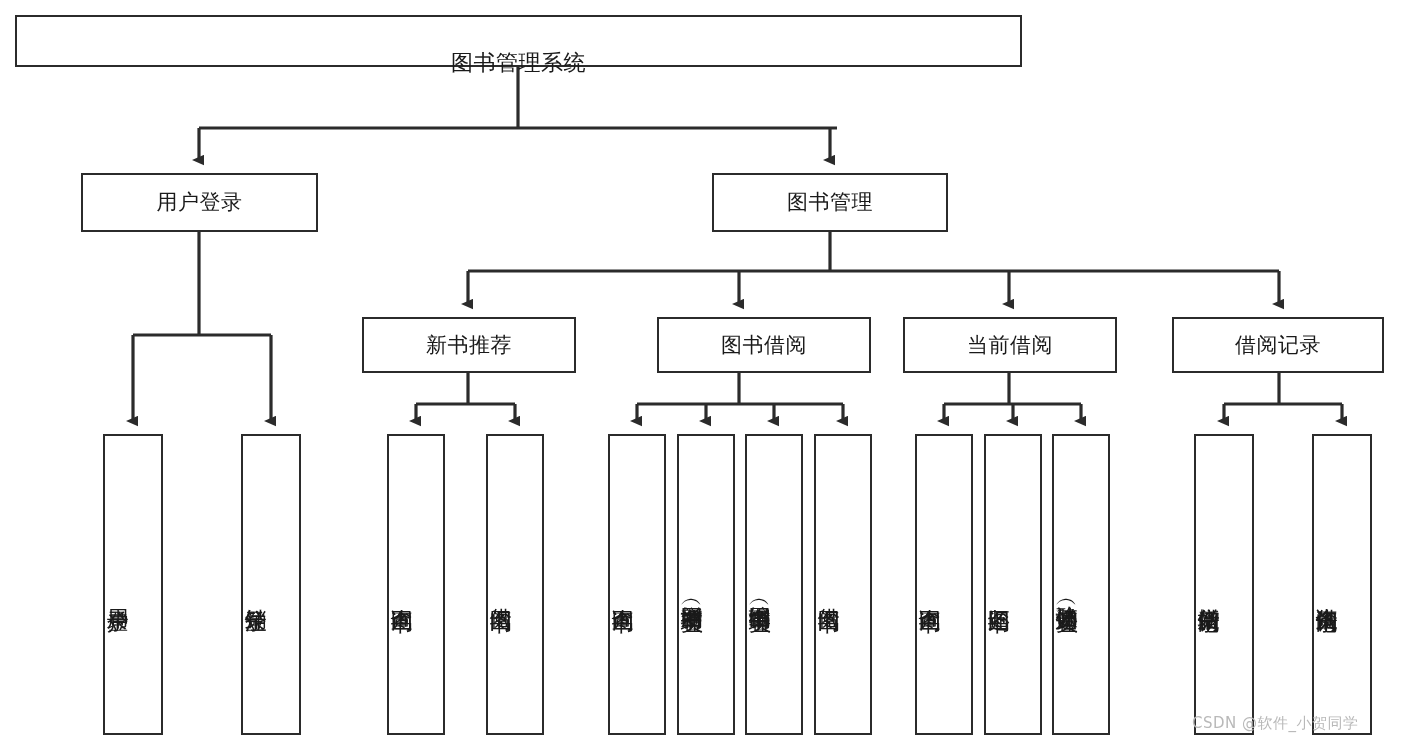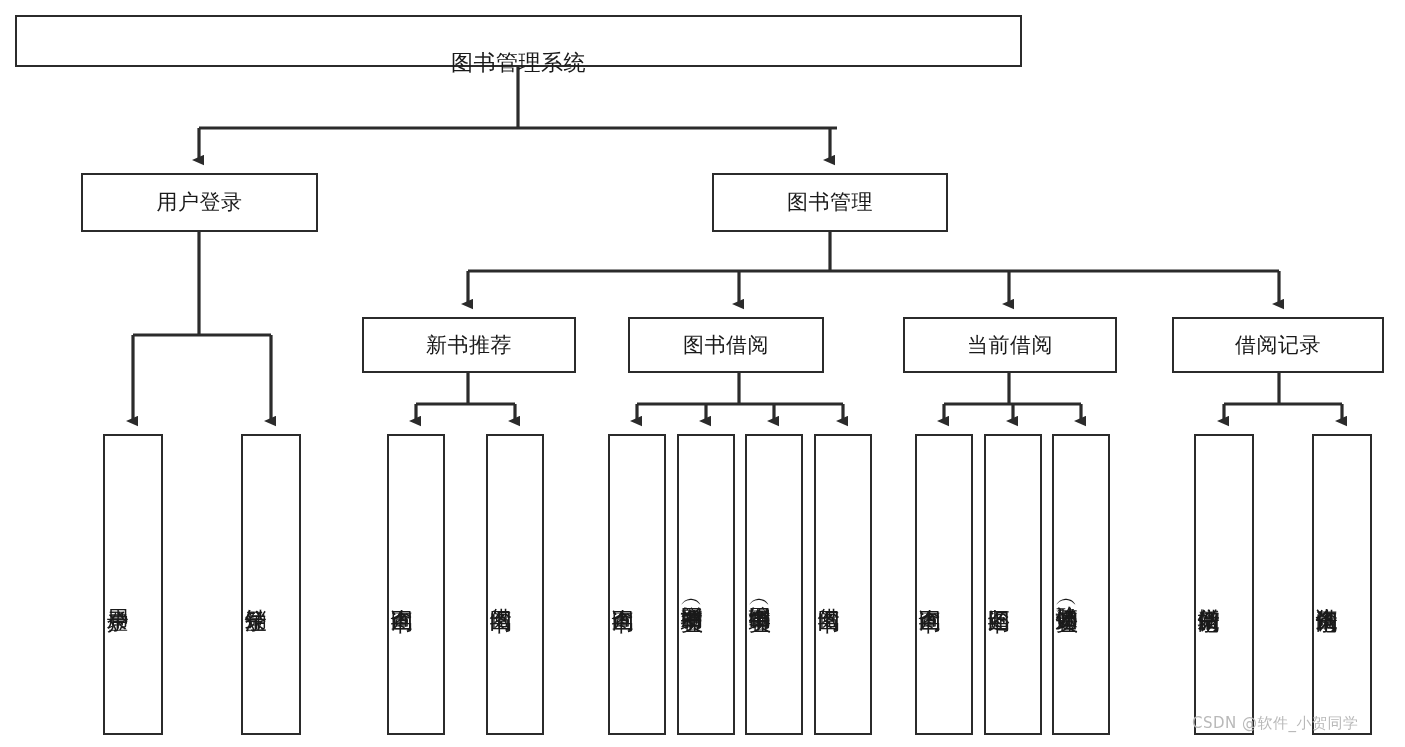--- a/index.html
+++ b/index.html
@@ -133,21 +133,21 @@
   <div class="node horizontal" style="left:81px; top:173px; width:237px; height:59px;">
     <span class="node-label">用户登录</span>
   </div>
   <div class="node horizontal" style="left:362px; top:317px; width:214px; height:56px;">
     <span class="node-label">新书推荐</span>
   </div>
 
   <div class="node horizontal" style="left:712px; top:173px; width:236px; height:59px;">
     <span class="node-label">图书管理</span>
   </div>
-  <div class="node horizontal" style="left:628px; top:317px; width:196px; height:56px;">
+  <div class="node horizontal" style="left:657px; top:317px; width:214px; height:56px;">
     <span class="node-label">图书借阅</span>
   </div>
   <div class="node horizontal" style="left:903px; top:317px; width:214px; height:56px;">
     <span class="node-label">当前借阅</span>
   </div>
   <div class="node horizontal" style="left:1172px; top:317px; width:212px; height:56px;">
     <span class="node-label">借阅记录</span>
   </div>
 
   <div class="node vertical" style="left:103px; top:434px; width:60px; height:301px;">

